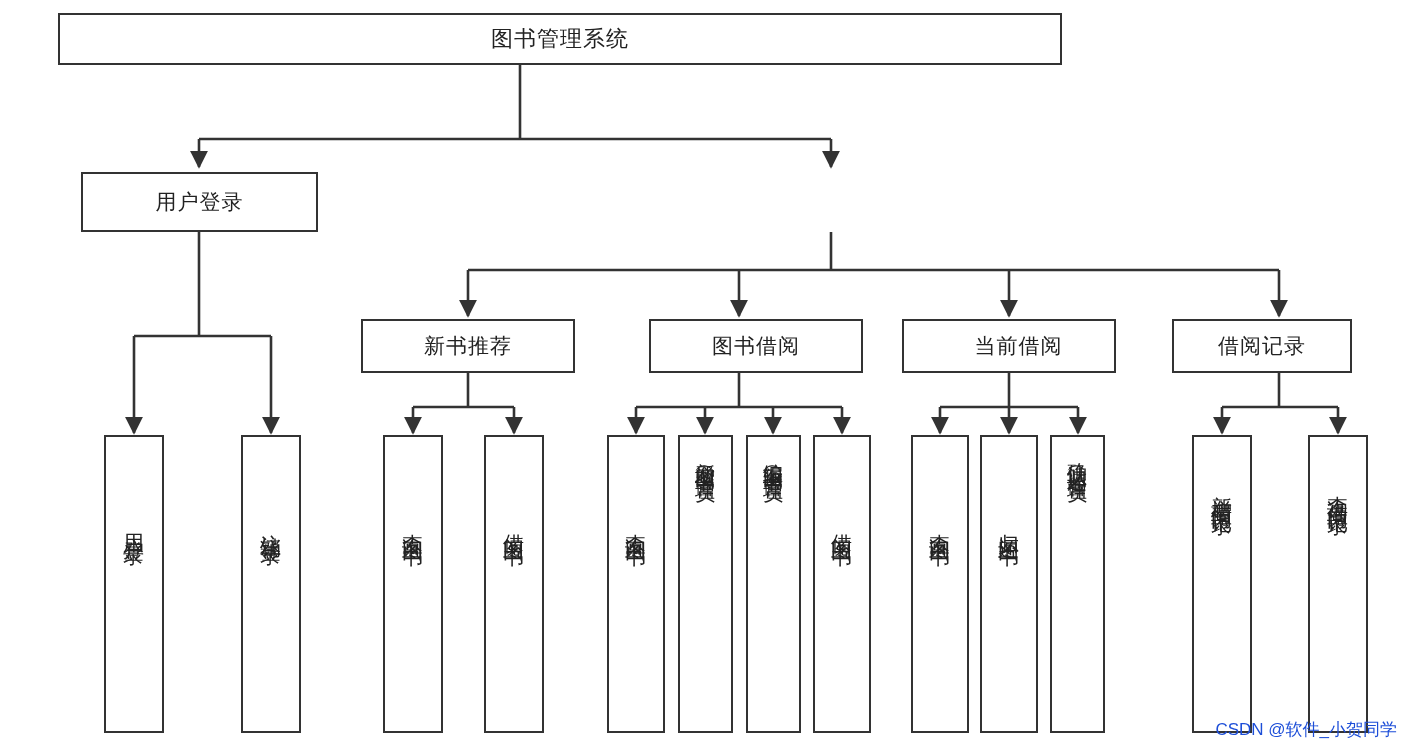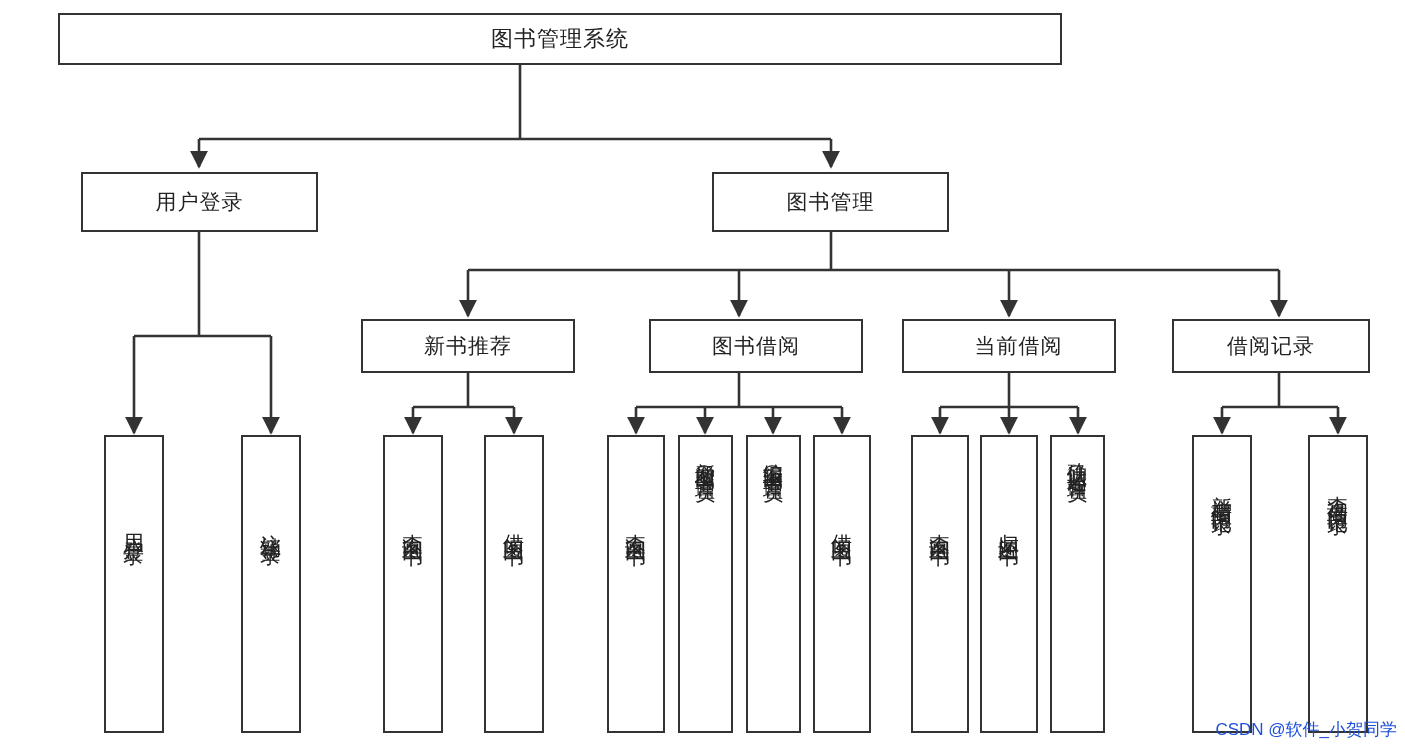--- a/index.html
+++ b/index.html
@@ -114,34 +114,31 @@
     </g>
   </svg>
 
   <div class="node root horizontal" style="left:18px;top:13px;width:1004px;height:52px;margin-left:40px;">
     <span class="label">图书管理系统</span>
   </div>
 
   <div class="node horizontal" style="left:81px;top:172px;width:237px;height:60px;">
     <span class="label">用户登录</span>
   </div>
-  <div class="node horizontal" style="left:712px;top:172px;width:237px;height:60px;">
-    <span class="label">图书管理</span>
-  </div>
 
   <div class="node horizontal" style="left:361px;top:319px;width:214px;height:54px;justify-content:center;">
     <span class="label">新书推荐</span>
   </div>
   <div class="node horizontal" style="left:632px;top:319px;width:214px;height:54px;margin-left:17px;">
     <span class="label">图书借阅</span>
   </div>
   <div class="node horizontal" style="left:902px;top:319px;width:214px;height:54px;padding-left:19px;">
     <span class="label">当前借阅</span>
   </div>
-  <div class="node horizontal" style="left:1172px;top:319px;width:198px;height:54px;">
+  <div class="node horizontal" style="left:1172px;top:319px;width:180px;height:54px;">
     <span class="label">借阅记录</span>
   </div>
 
   <div class="node vertical" style="left:104px;top:435px;width:60px;height:298px;padding-top:80px;">
     <span class="label">用户登录</span>
   </div>
   <div class="node vertical" style="left:241px;top:435px;width:60px;height:298px;padding-top:80px;">
     <span class="label">注销登录</span>
   </div>
 

